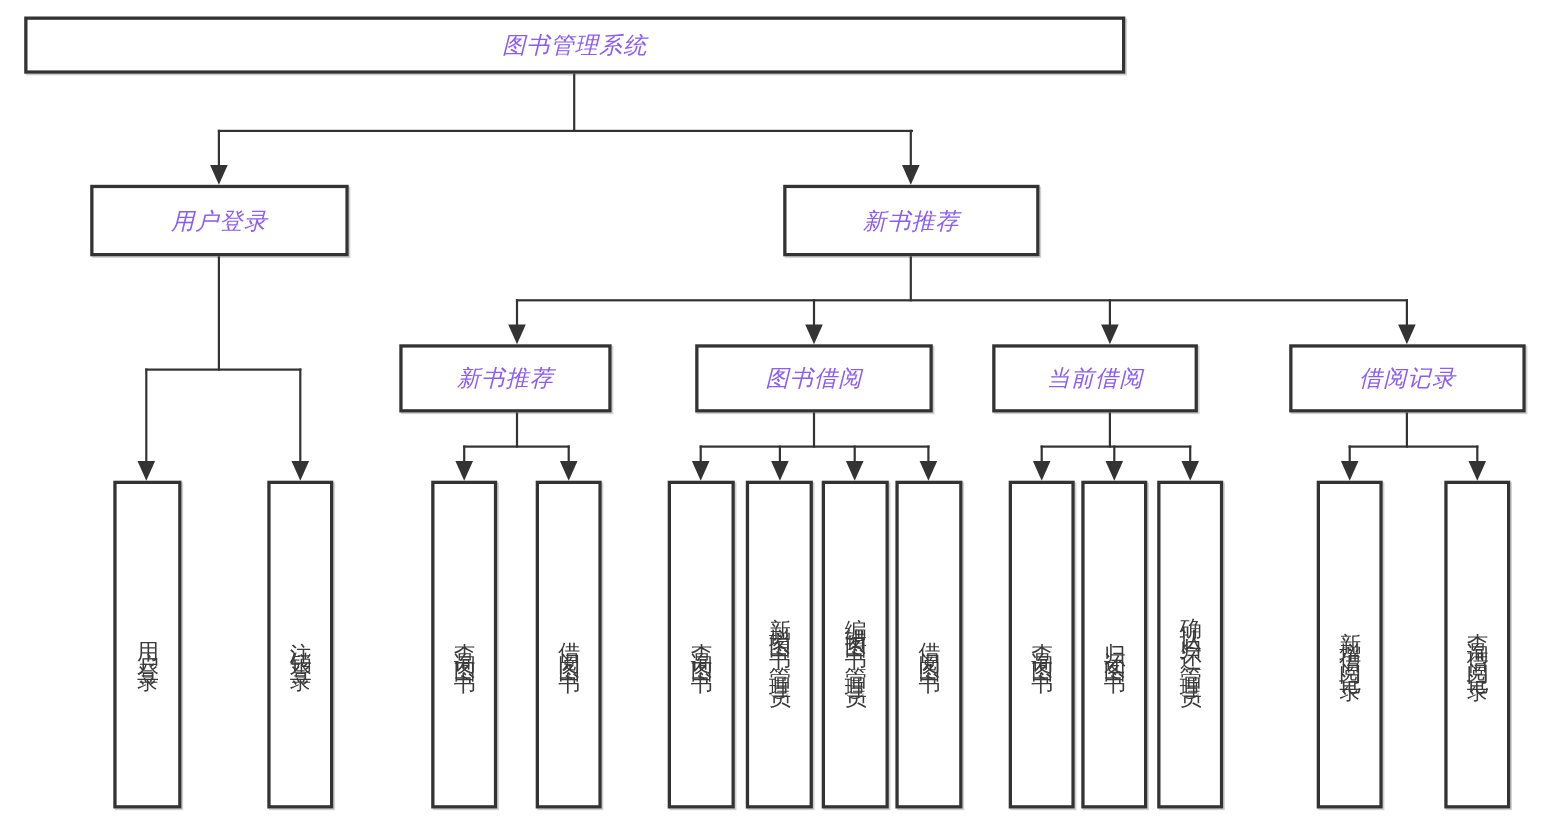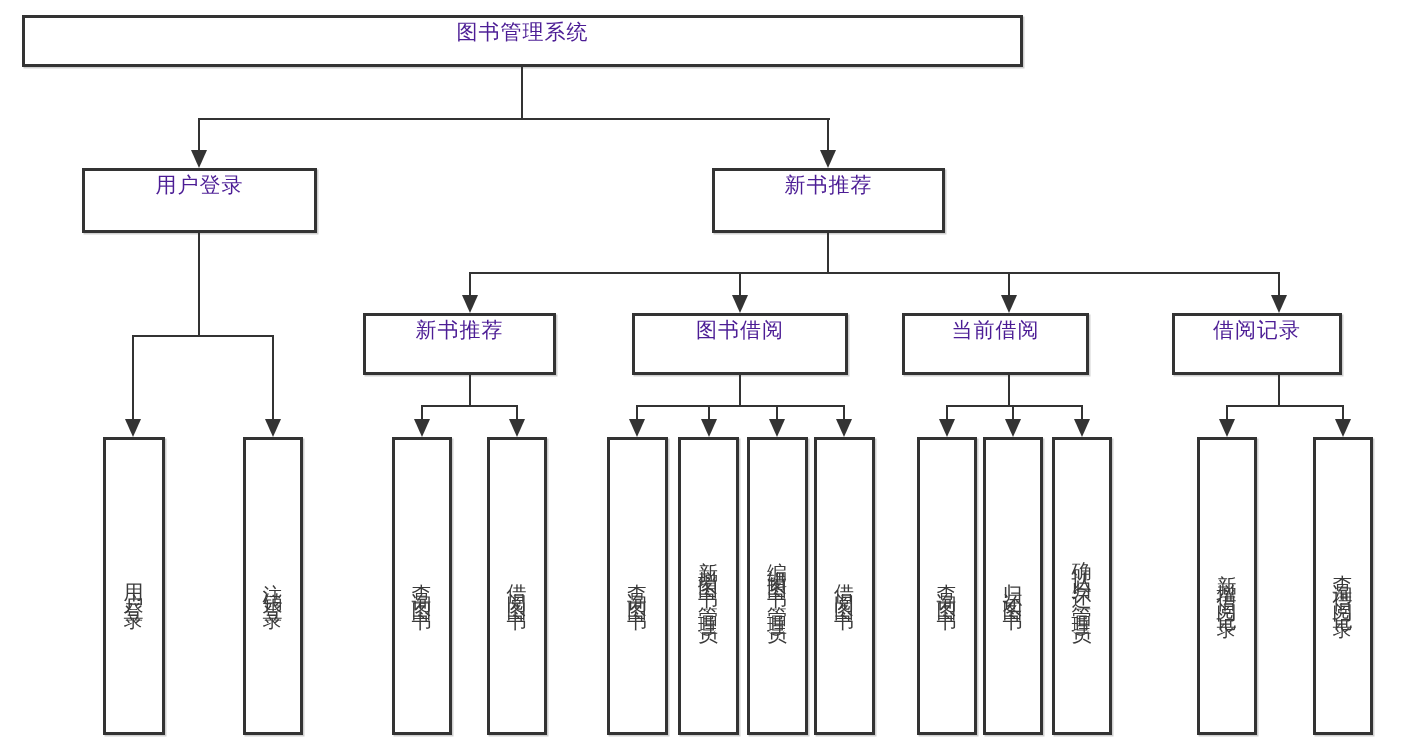--- a/index.html
+++ b/index.html
@@ -10,25 +10,27 @@
     background: #ffffff;
     font-family: "Liberation Sans", sans-serif;
     overflow: hidden;
   }
   .box {
     position: absolute;
     box-sizing: border-box;
     border: 3px solid #333333;
     background: #ffffff;
     display: flex;
+    align-items: center;
     justify-content: center;
     font-size: 21px;
-    color: #4c1d95;
+    color: #8b5cf6;
     letter-spacing: 1px;
     box-shadow: 1.5px 1.5px 0 rgba(120,120,120,0.35);
+    font-style: italic;
   }
   .vbox {
     position: absolute;
     box-sizing: border-box;
     border: 3px solid #333333;
     background: #ffffff;
     display: flex;
     align-items: center;
     justify-content: center;
     color: #3a3a3a;
@@ -104,21 +106,21 @@
 
   <div class="box" style="left:363px; top:313px; width:193px; height:62px;">
     <span>新书推荐</span>
   </div>
   <div class="box" style="left:632px; top:313px; width:216px; height:62px;">
     <span>图书借阅</span>
   </div>
   <div class="box" style="left:902px; top:313px; width:187px; height:62px;">
     <span>当前借阅</span>
   </div>
-  <div class="box" style="left:1172px; top:313px; width:170px; height:62px;">
+  <div class="box" style="left:1172px; top:313px; width:215px; height:62px;">
     <span>借阅记录</span>
   </div>
 
   <div class="ln" style="left:469px; top:375px; width:2px; height:32px;"></div>
   <div class="ln" style="left:421px; top:405px; width:97px; height:2px;"></div>
   <div class="ln" style="left:421px; top:405px; width:2px; height:16px;"></div>
   <div class="ln" style="left:516px; top:405px; width:2px; height:16px;"></div>
   <div class="arr" style="left:414px; top:419px;"></div>
   <div class="arr" style="left:509px; top:419px;"></div>
 

